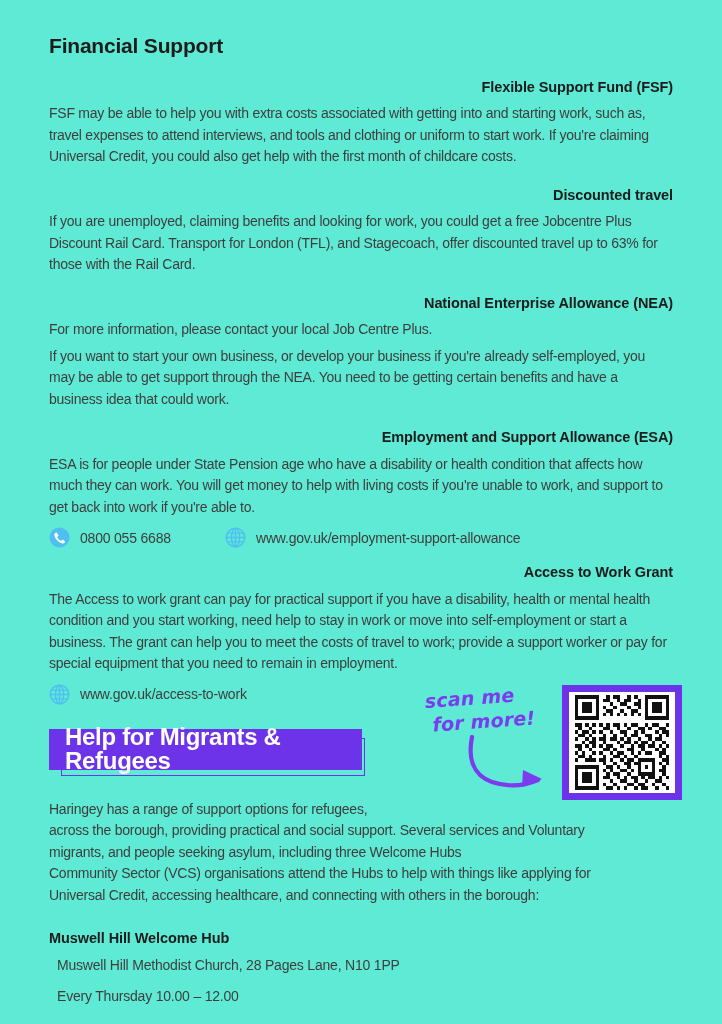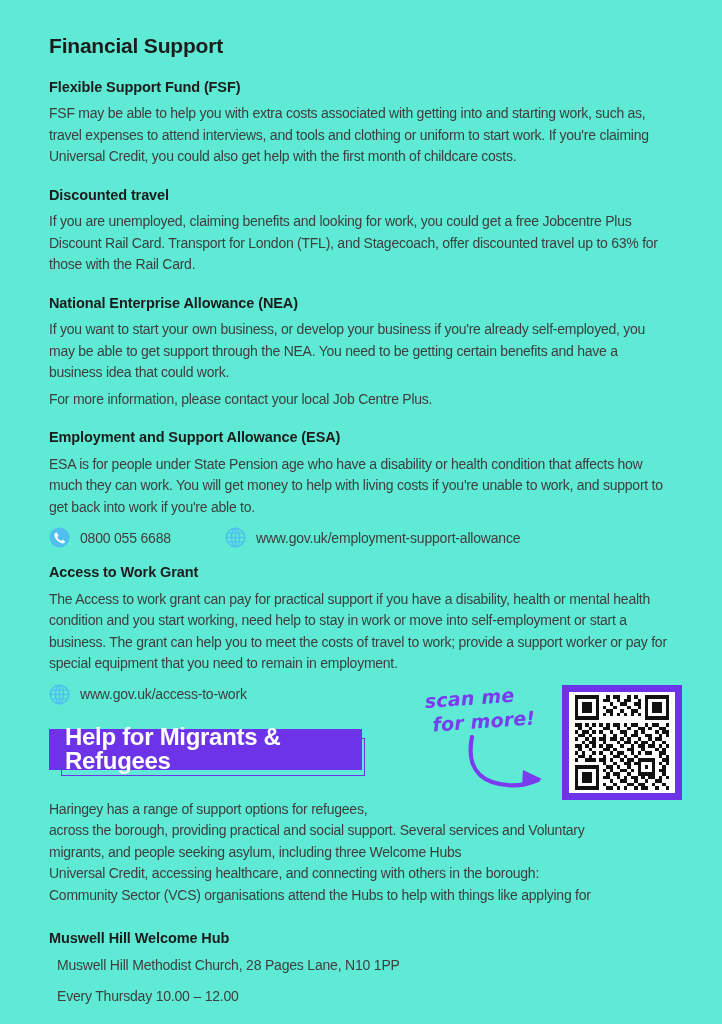--- a/index.html
+++ b/index.html
@@ -38,20 +38,21 @@
     margin: 0 0 22px 0;
     line-height: 1.1;
   }
   .sec-title {
     font-size: 14.5px;
     font-weight: bold;
     color: #1c1c1c;
     letter-spacing: -0.1px;
     margin: 0 0 7px 0;
     line-height: 1.2;
+    text-align: right;
   }
   .para {
     font-size: 14px;
     line-height: 21.5px;
     color: #3e3e3e;
     margin: 0 0 5px 0;
     letter-spacing: -0.25px;
   }
   .section { margin-bottom: 19px; }
   .section.tight { margin-bottom: 16px; }
@@ -186,22 +187,22 @@
       <p class="para">FSF may be able to help you with extra costs associated with getting into and starting work, such as, travel expenses to attend interviews, and tools and clothing or uniform to start work. If you're claiming Universal Credit, you could also get help with the first month of childcare costs.</p>
     </div>
 
     <div class="section">
       <h2 class="sec-title">Discounted travel</h2>
       <p class="para">If you are unemployed, claiming benefits and looking for work, you could get a free Jobcentre Plus Discount Rail Card. Transport for London (TFL), and Stagecoach, offer discounted travel up to 63% for those with the Rail Card.</p>
     </div>
 
     <div class="section">
       <h2 class="sec-title">National Enterprise Allowance (NEA)</h2>
+      <p class="para">For more information, please contact your local Job Centre Plus.</p>
       <p class="para">If you want to start your own business, or develop your business if you're already self-employed, you may be able to get support through the NEA. You need to be getting certain benefits and have a business idea that could work.</p>
-      <p class="para">For more information, please contact your local Job Centre Plus.</p>
     </div>
 
     <div class="section tight">
       <h2 class="sec-title">Employment and Support Allowance (ESA)</h2>
       <p class="para">ESA is for people under State Pension age who have a disability or health condition that affects how much they can work. You will get money to help with living costs if you're unable to work, and support to get back into work if you're able to.</p>
 
       <div class="contact-row">
         <div class="contact-item phone">
           <span>
             <svg class="icon-svg" width="21" height="21" viewBox="0 0 24 24">
@@ -253,22 +254,22 @@
       <div class="banner-outline"></div>
       <div class="banner-solid">
         <span class="banner-text">Help for Migrants &amp; Refugees</span>
       </div>
     </div>
 
     <div class="section">
       <p class="para" style="margin:0">Haringey has a range of support options for refugees,</p>
       <p class="para" style="margin:0">across the borough, providing practical and social support. Several services and Voluntary</p>
       <p class="para" style="margin:0">migrants, and people seeking asylum, including three Welcome Hubs</p>
+      <p class="para" style="margin:0">Community Sector (VCS) organisations attend the Hubs to help with things like applying for</p>
       <p class="para" style="margin:0">Universal Credit, accessing healthcare, and connecting with others in the borough:</p>
-      <p class="para" style="margin:0">Community Sector (VCS) organisations attend the Hubs to help with things like applying for</p>
     </div>
 
     <div class="section" style="margin-top:24px">
       <h2 class="hub-title">Muswell Hill Welcome Hub</h2>
       <p class="hub-line">Muswell Hill Methodist Church, 28 Pages Lane, N10 1PP</p>
       <p class="hub-line">Every Thursday 10.00 – 12.00</p>
     </div>
 
   </div>
 

